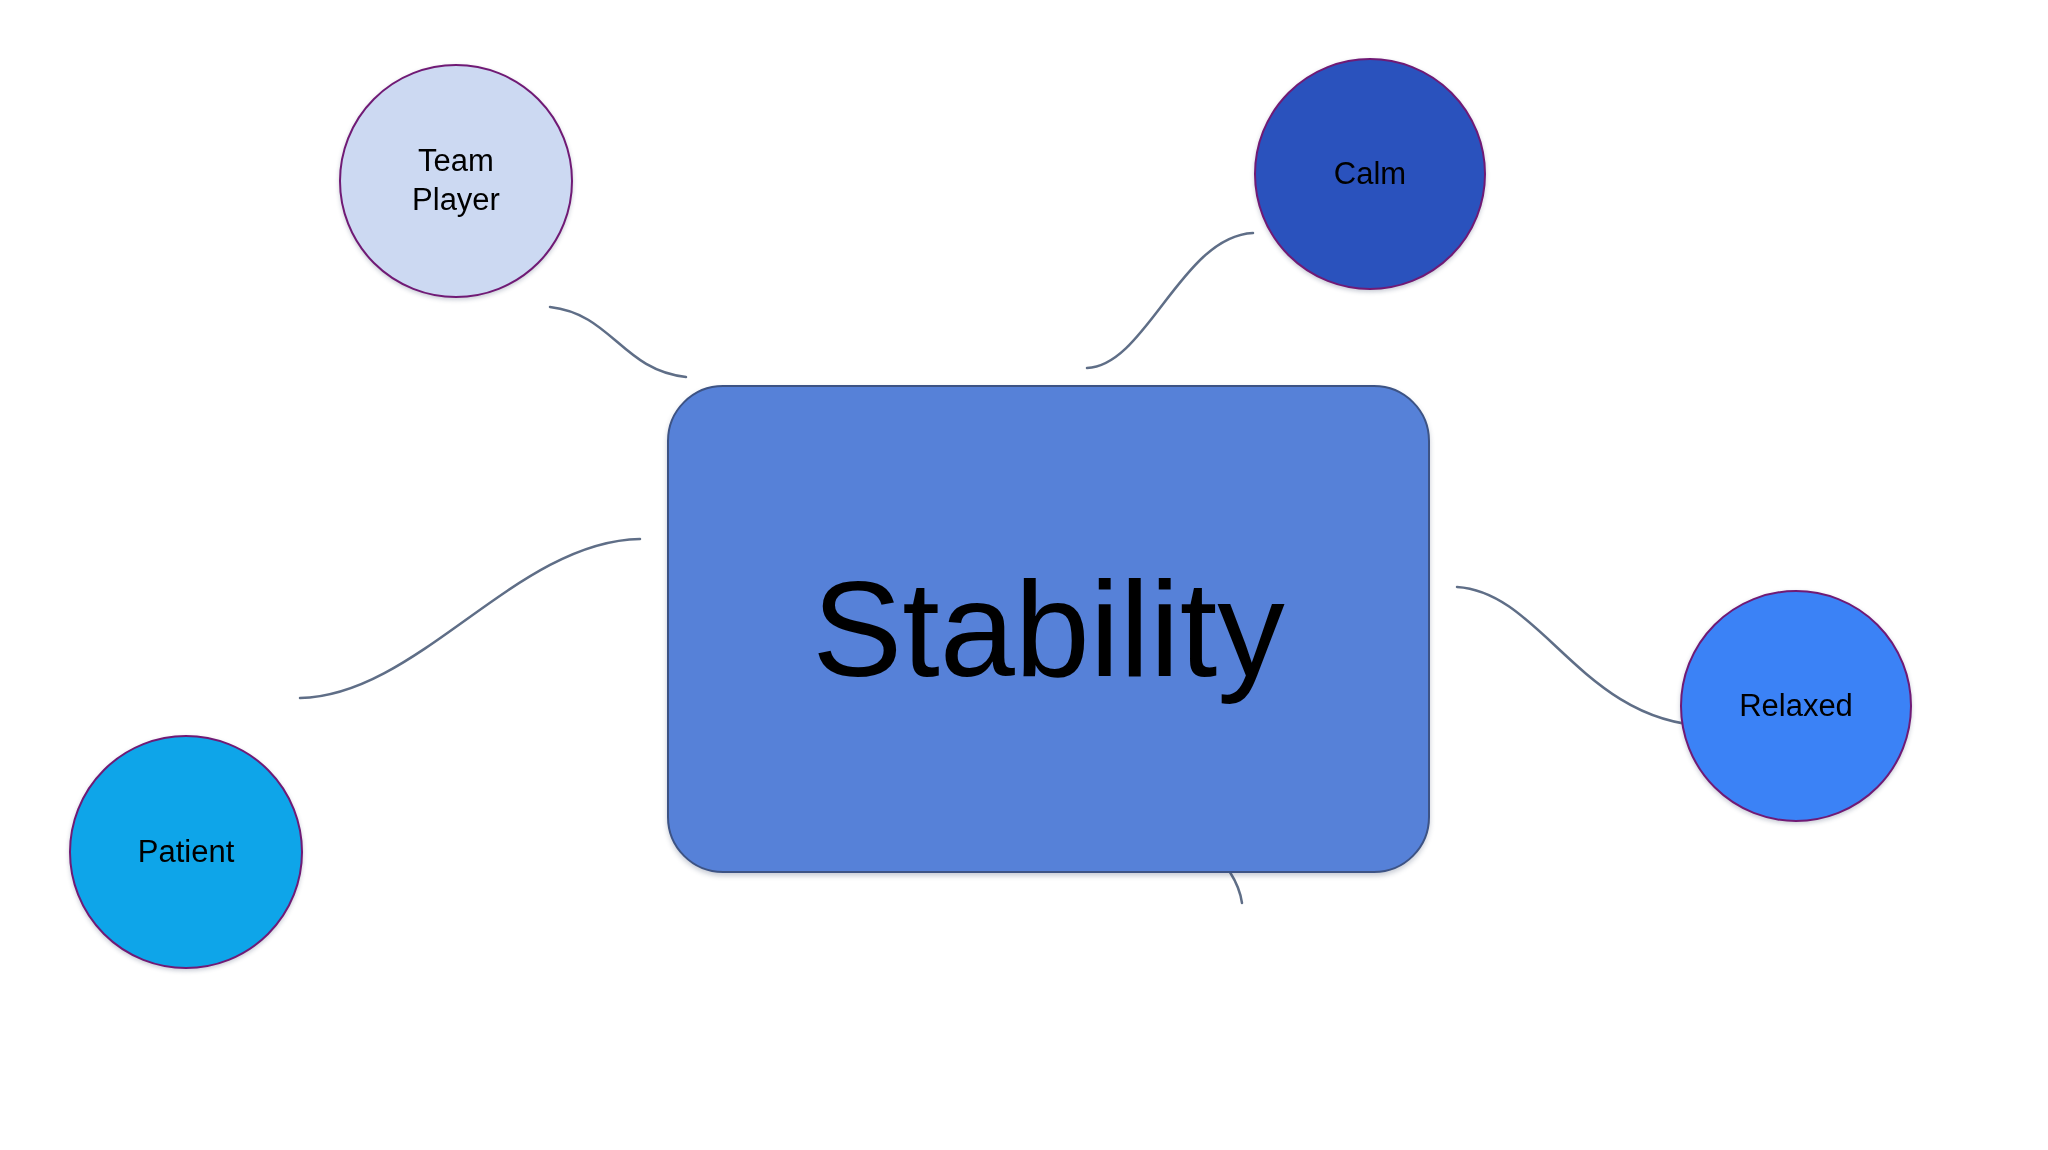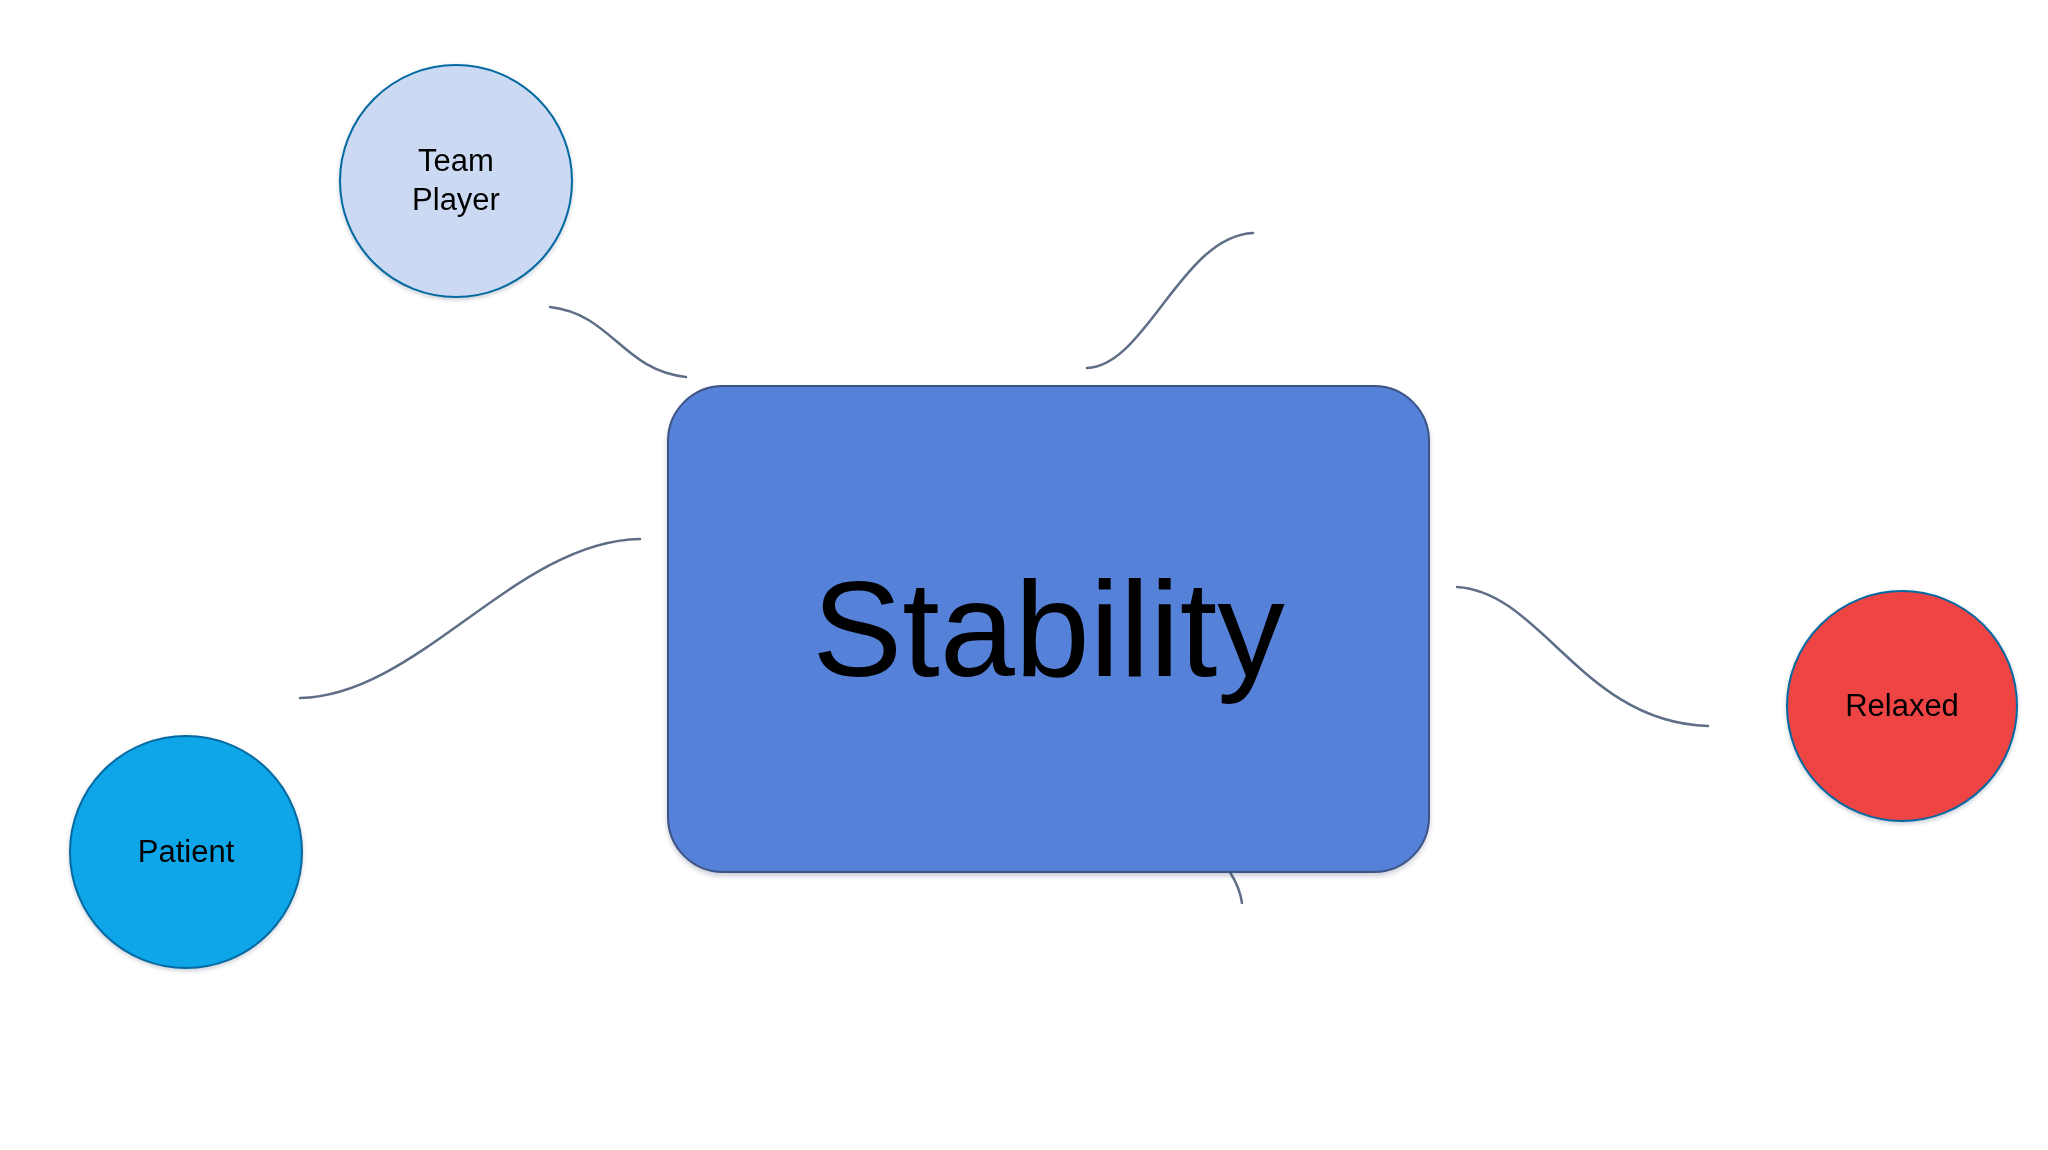--- a/index.html
+++ b/index.html
@@ -45,38 +45,38 @@
   .center-label {
     color: #000000;
     font-size: 135px;
     font-weight: 400;
     letter-spacing: 0px;
     white-space: nowrap;
   }
   .node {
     position: absolute;
     box-sizing: border-box;
-    border: 2px solid #0369a1;
+    border: 2px solid #701a75;
     border-radius: 50%;
     display: flex;
     align-items: center;
     justify-content: center;
     box-shadow: 0 2px 4px rgba(40,55,90,0.25);
   }
   .node-label {
     color: #000000;
     font-size: 31px;
     line-height: 1.25;
     text-align: center;
     white-space: pre-line;
   }
   .node-team-player { left: 339px;  top: 64px;  width: 234px; height: 234px; background: #ccd9f2; }
   .node-calm        { left: 1254px; top: 58px;  width: 232px; height: 232px; background: #2a52bd; }
   .node-patient     { left: 69px;   top: 735px; width: 234px; height: 234px; background: #0ea5e9; }
-  .node-relaxed     { left: 1786px; top: 590px; width: 232px; height: 232px; background: #ef4444; }
+  .node-relaxed     { left: 1680px; top: 590px; width: 232px; height: 232px; background: #3b82f6; }
   .node-steady      { left: 1242px; top: 903px; width: 230px; height: 230px; background: #a9bfea; }
 </style>
 </head>
 <body>
 
 <div id="canvas">
 
   <svg id="connector-layer" viewBox="0 0 2048 1150" xmlns="http://www.w3.org/2000/svg">
     <path d="M 550 307 C 612 314, 622 370, 686 377"></path>
     <path d="M 1087 368 C 1146 366, 1182 236, 1253 233"></path>
@@ -87,20 +87,23 @@
 
   <div class="center-box">
     <span class="center-label">Stability</span>
   </div>
 
   <div class="node node-team-player">
     <span class="node-label">Team
 Player</span>
   </div>
 
+  <div class="node node-calm">
+    <span class="node-label">Calm</span>
+  </div>
 
   <div class="node node-patient">
     <span class="node-label">Patient</span>
   </div>
 
   <div class="node node-relaxed">
     <span class="node-label">Relaxed</span>
   </div>
 
 

